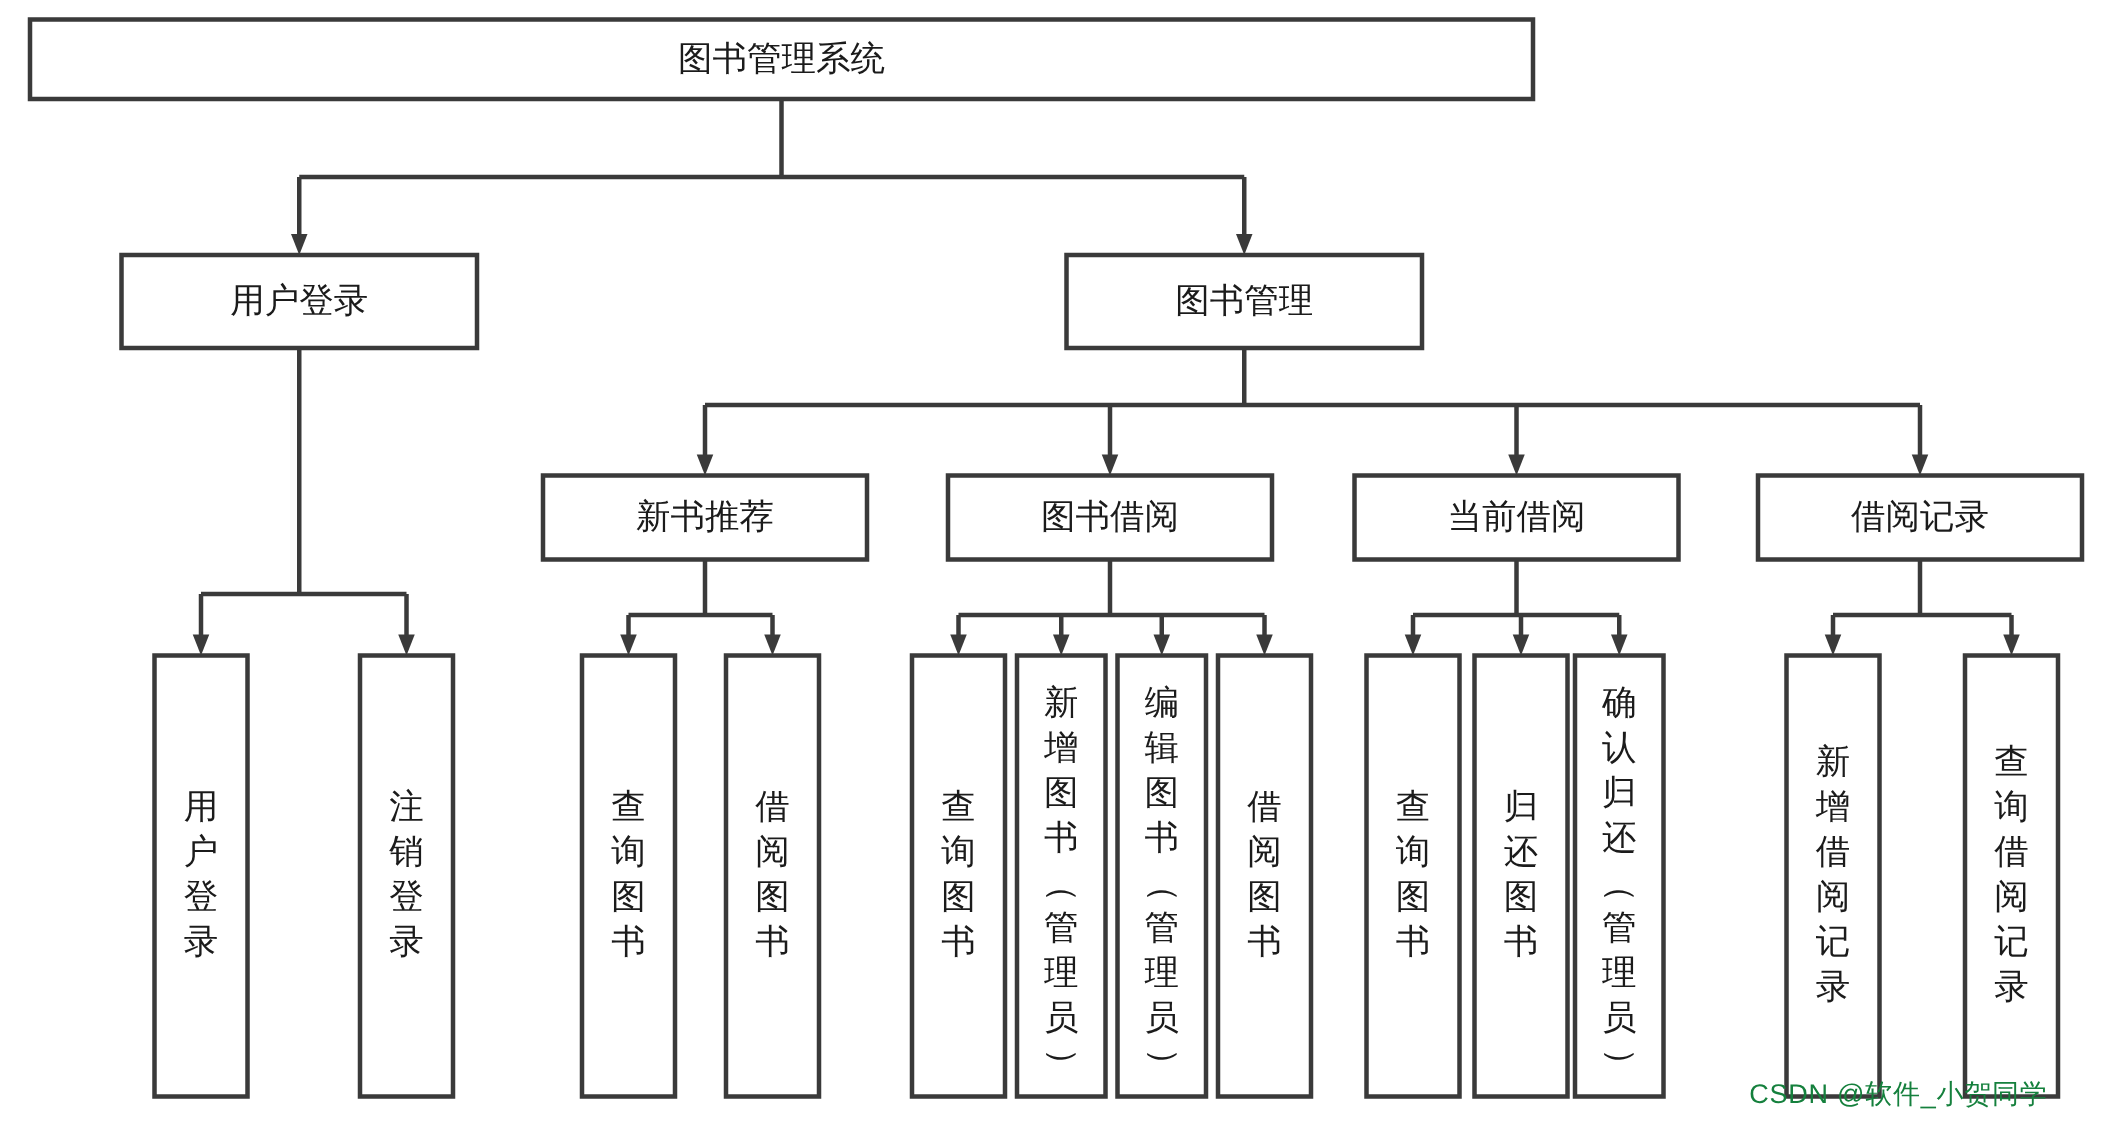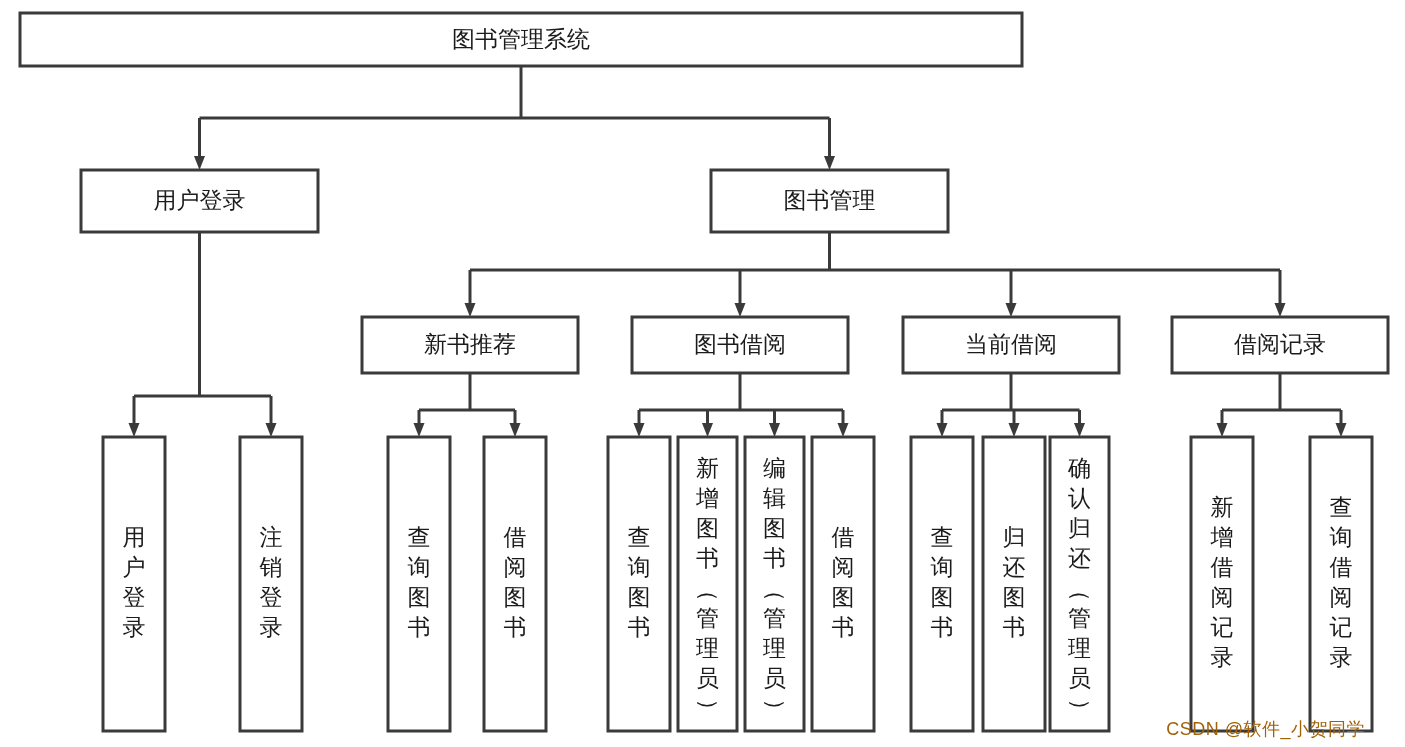--- a/index.html
+++ b/index.html
@@ -56,21 +56,21 @@
   .arrow-head {
     fill: #3a3a3a;
     stroke: none;
   }
   .watermark-text {
     position: absolute;
     right: 8px;
     bottom: 6px;
     font-family: "Liberation Sans", "DejaVu Sans", sans-serif;
     font-size: 18px;
-    color: #a16207;
+    color: #15803d;
     white-space: nowrap;
     letter-spacing: 0.5px;
     user-select: none;
   }
 </style>
 </head>
 <body>
 
 <div id="diagram-root">
   <svg class="diagram-canvas" viewBox="0 0 1405 747" xmlns="http://www.w3.org/2000/svg">

